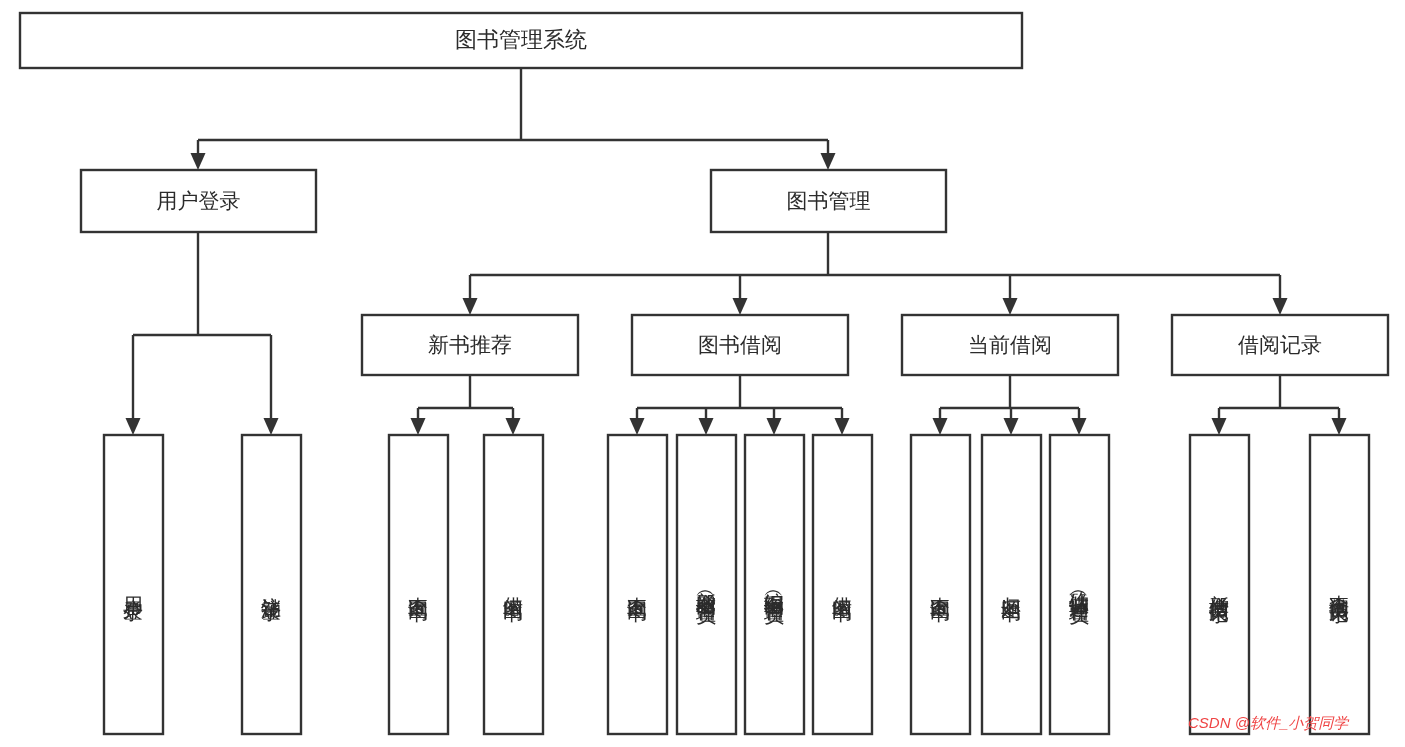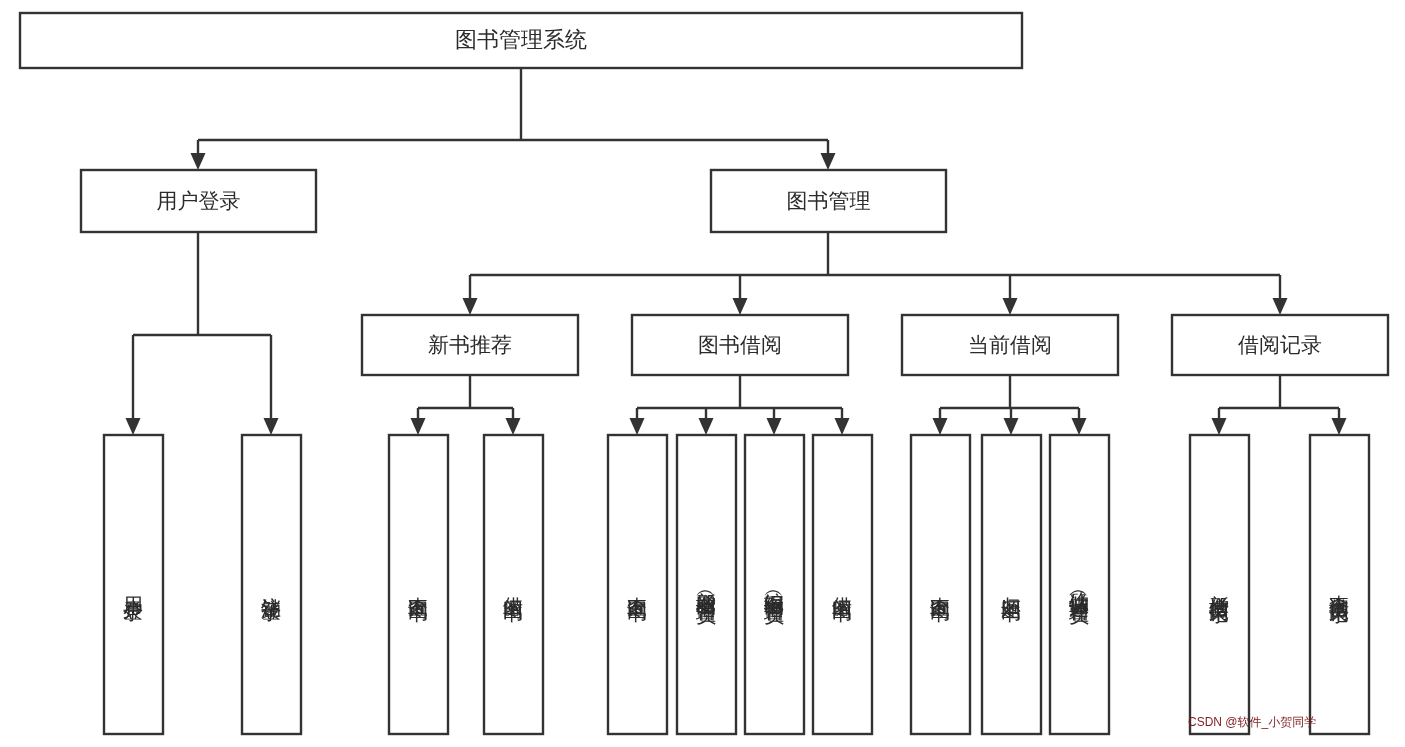--- a/index.html
+++ b/index.html
@@ -67,24 +67,25 @@
     text-align: center;
     white-space: nowrap;
     pointer-events: none;
     user-select: none;
   }
   .watermark {
     position: absolute;
     left: 1188px;
     top: 714px;
     font-family: "Liberation Sans", "DejaVu Sans", sans-serif;
-    font-size: 12px;
-    color: #7f1d1d;
+    font-size: 15px;
+    color: #ef4444;
     white-space: nowrap;
     user-select: none;
+    font-style: italic;
   }
 </style>
 </head>
 <body>
 
 <div id="diagram-root">
   <svg class="diagram-svg" viewBox="0 0 1405 747">
     <g id="edges-layer">
         <line x1="521" y1="68" x2="521" y2="140" class="connector"></line>
         <line x1="198" y1="140" x2="828" y2="140" class="connector"></line>

